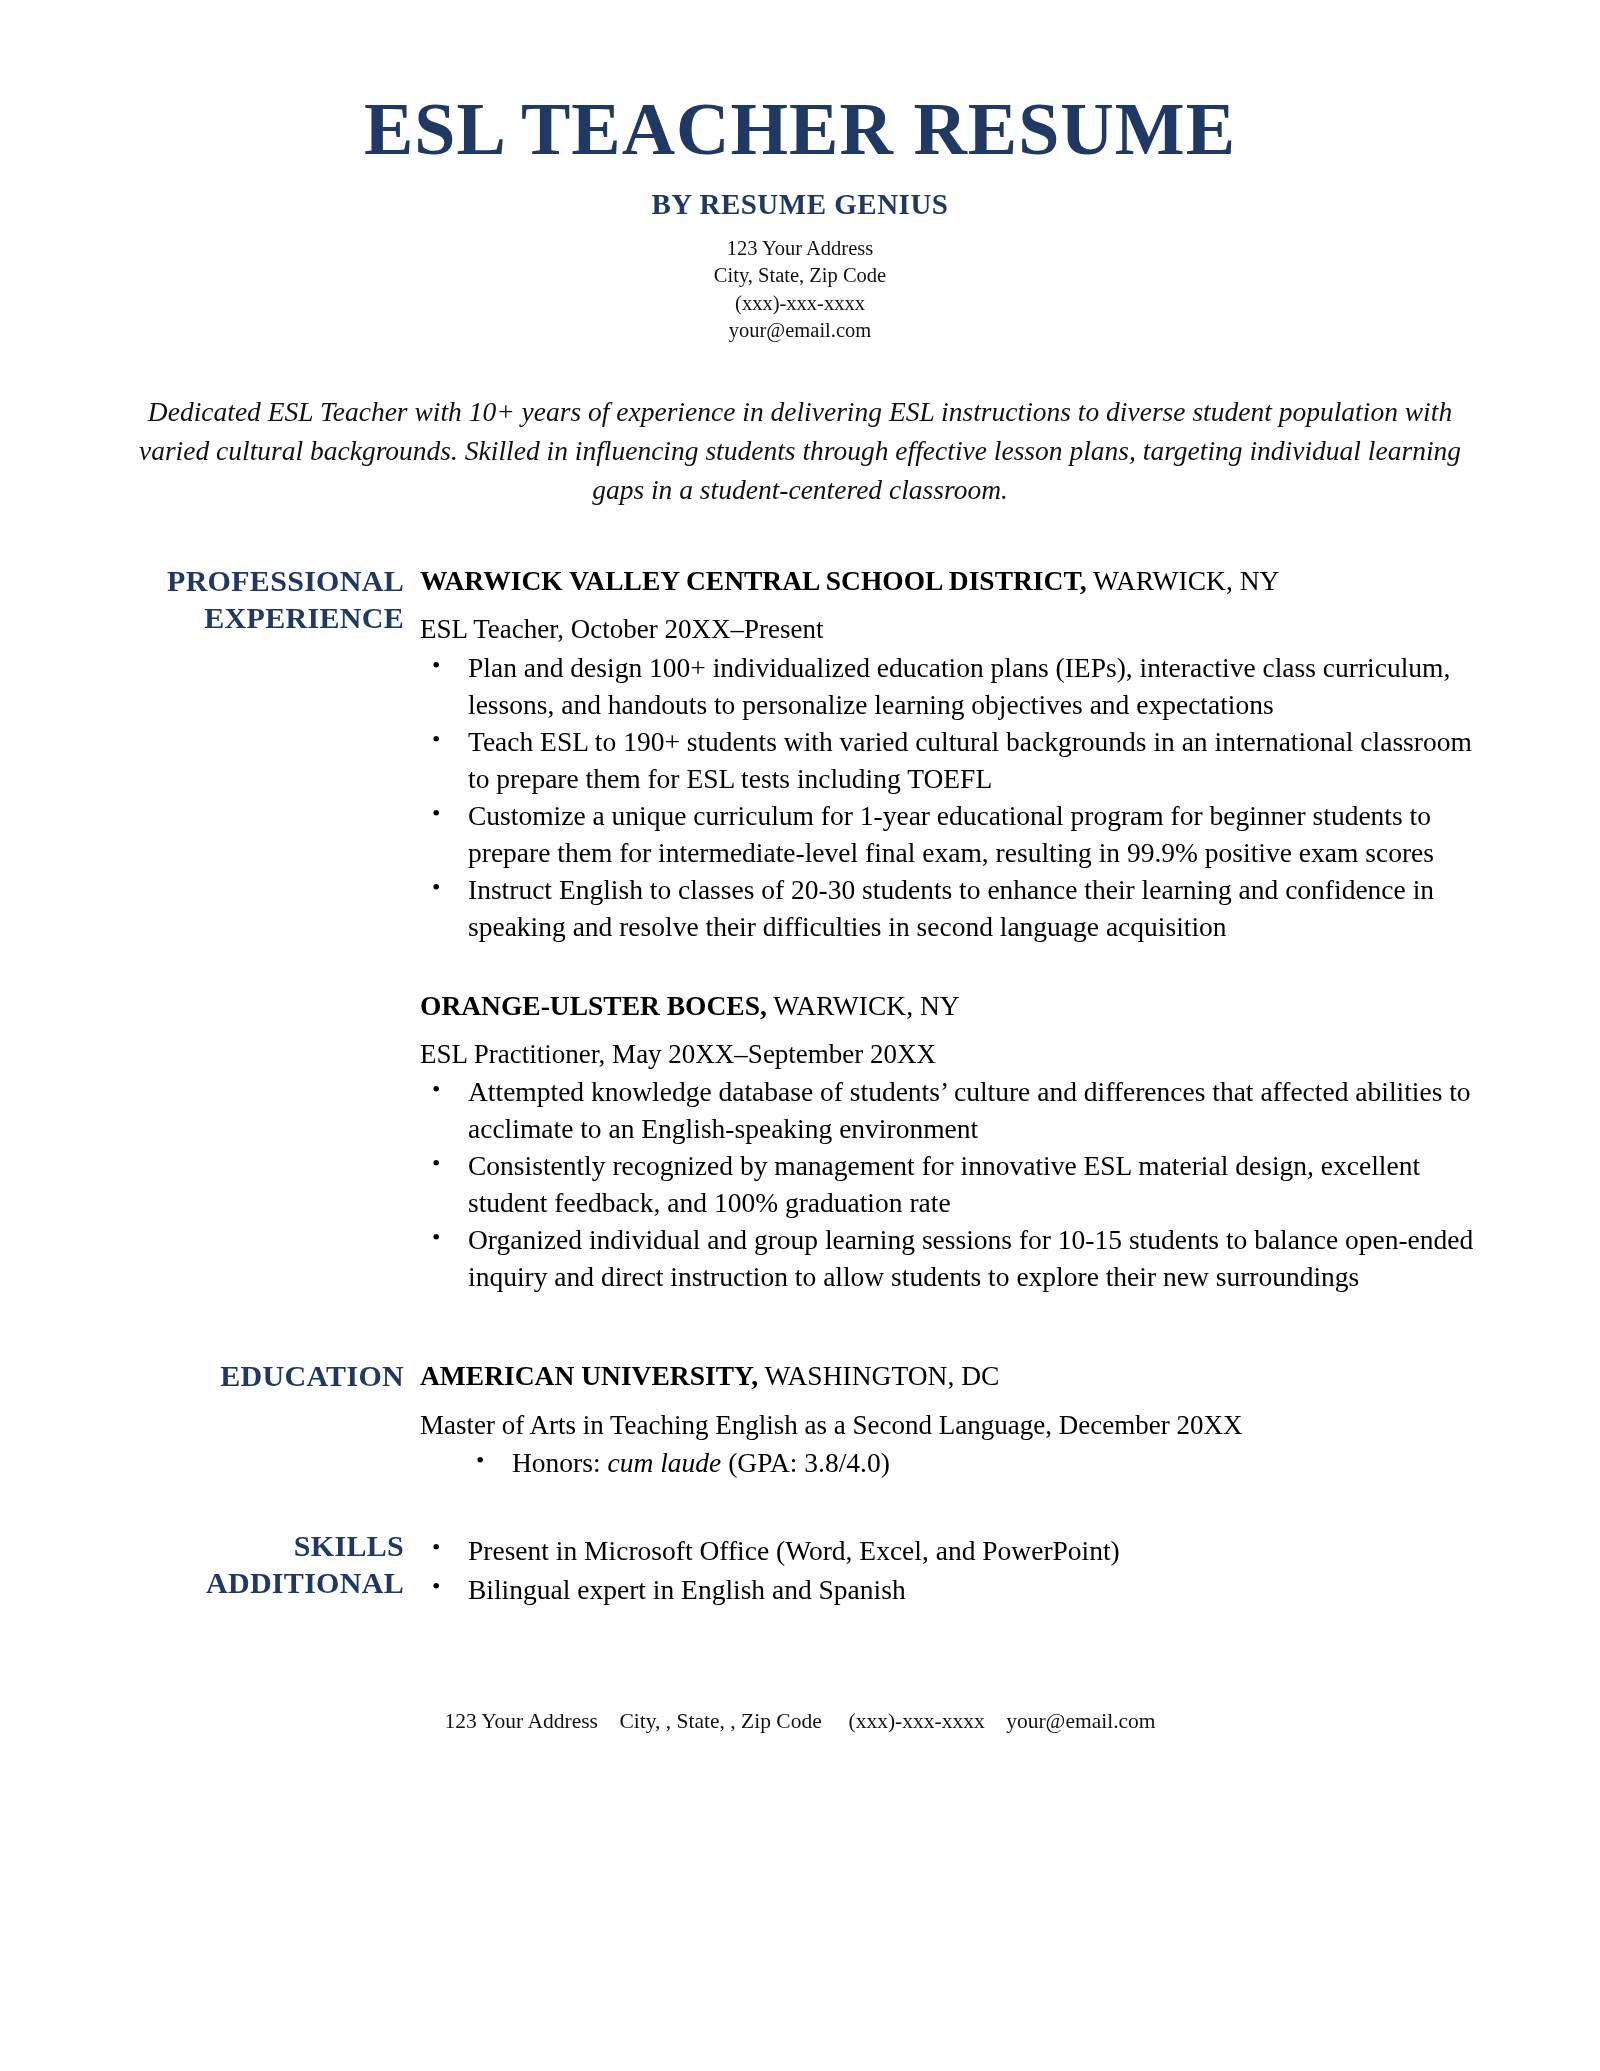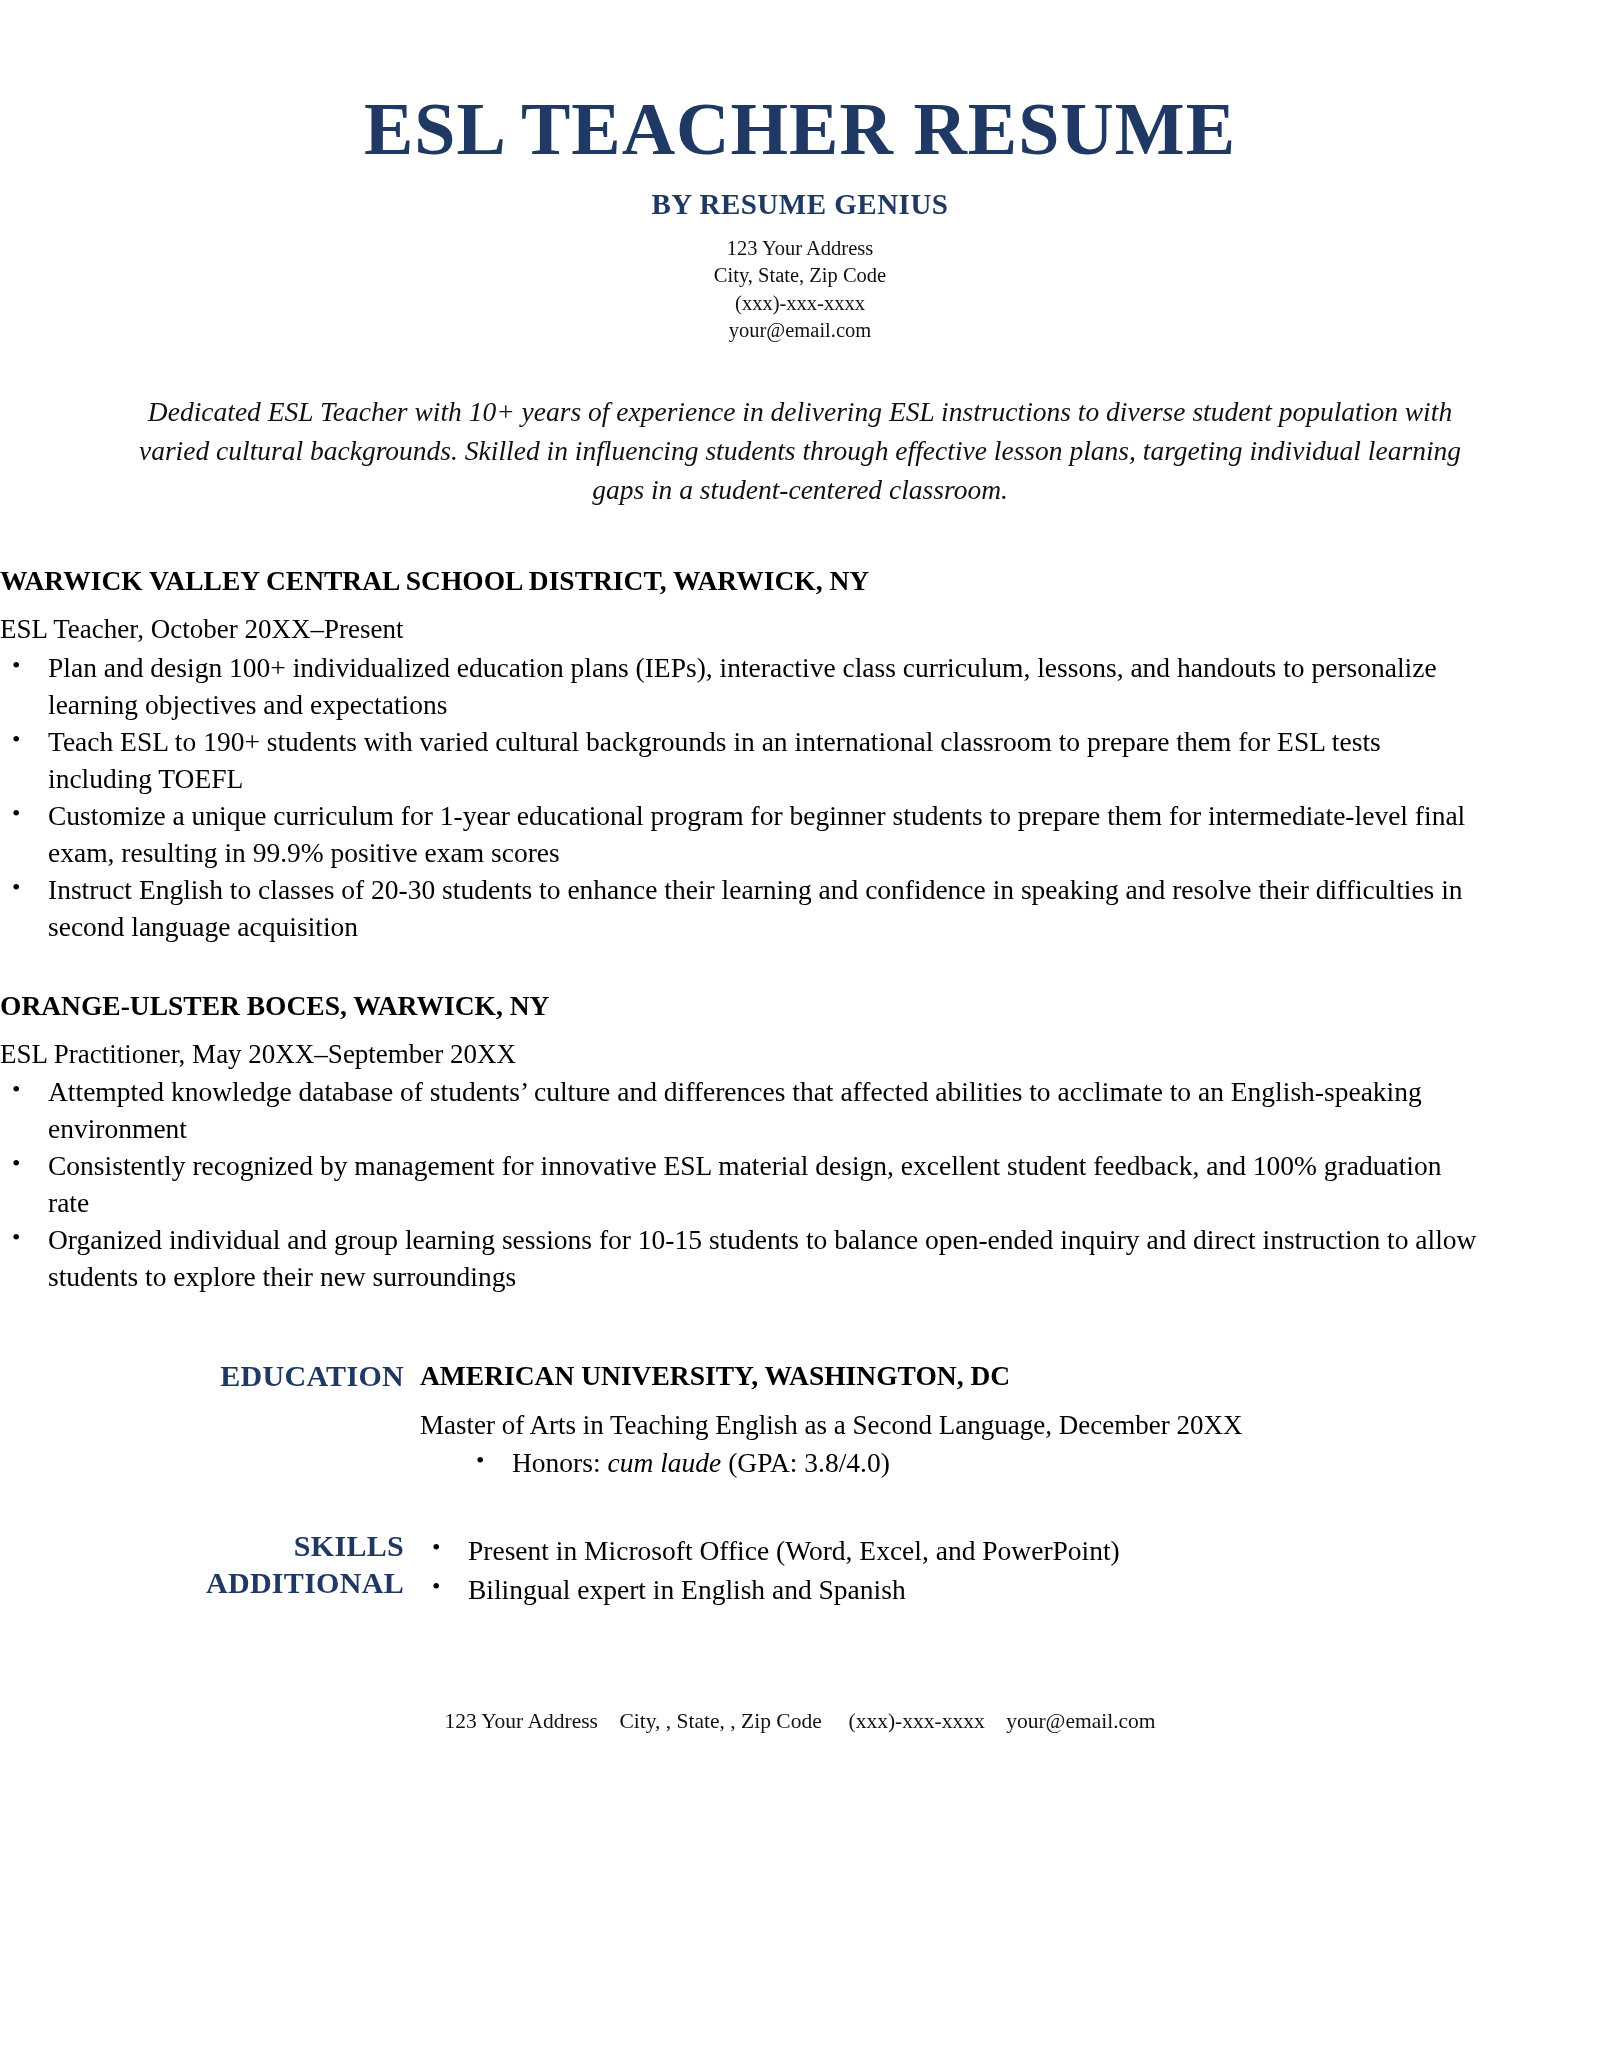--- a/index.html
+++ b/index.html
@@ -94,21 +94,21 @@
   }
 
   
   .entry { margin: 0; }
   .entry-head {
     font-size: 27.5px;
     line-height: 1.28;
     color: #000;
   }
   .entry-head .org { font-weight: bold; }
-  .entry-head .loc { font-weight: bold; }
+  .entry-head .loc { font-weight: normal; }
   .entry-role {
     font-size: 27px;
     line-height: 1.28;
     color: #000;
     margin-top: 14px;
   }
 
   ul.bullets {
     list-style: none;
     margin: 3px 0 0 0;
@@ -173,20 +173,24 @@
     <div>City, State, Zip Code</div>
     <div>(xxx)-xxx-xxxx</div>
     <div>your@email.com</div>
   </div>
 
   <div class="summary">Dedicated ESL Teacher with 10+ years of experience in delivering ESL instructions to diverse student population with varied cultural backgrounds. Skilled in influencing students through effective lesson plans, targeting individual learning gaps in a student-centered classroom.</div>
 
   <div class="section-gap"></div>
 
   <div class="section">
+    <div class="sec-label">
+      <span class="lbl-line">PROFESSIONAL</span>
+      <span class="lbl-line">EXPERIENCE</span>
+    </div>
     <div class="sec-body">
 
       <div class="entry">
         <div class="entry-head">
           <span class="org">WARWICK VALLEY CENTRAL SCHOOL DISTRICT,</span><span class="loc"> WARWICK, NY</span>
         </div>
         <div class="entry-role">ESL Teacher, October 20XX–Present</div>
         <ul class="bullets">
           <li>Plan and design 100+ individualized education plans (IEPs), interactive class curriculum, lessons, and handouts to personalize learning objectives and expectations</li>
           <li>Teach ESL to 190+ students with varied cultural backgrounds in an international classroom to prepare them for ESL tests including TOEFL</li>

